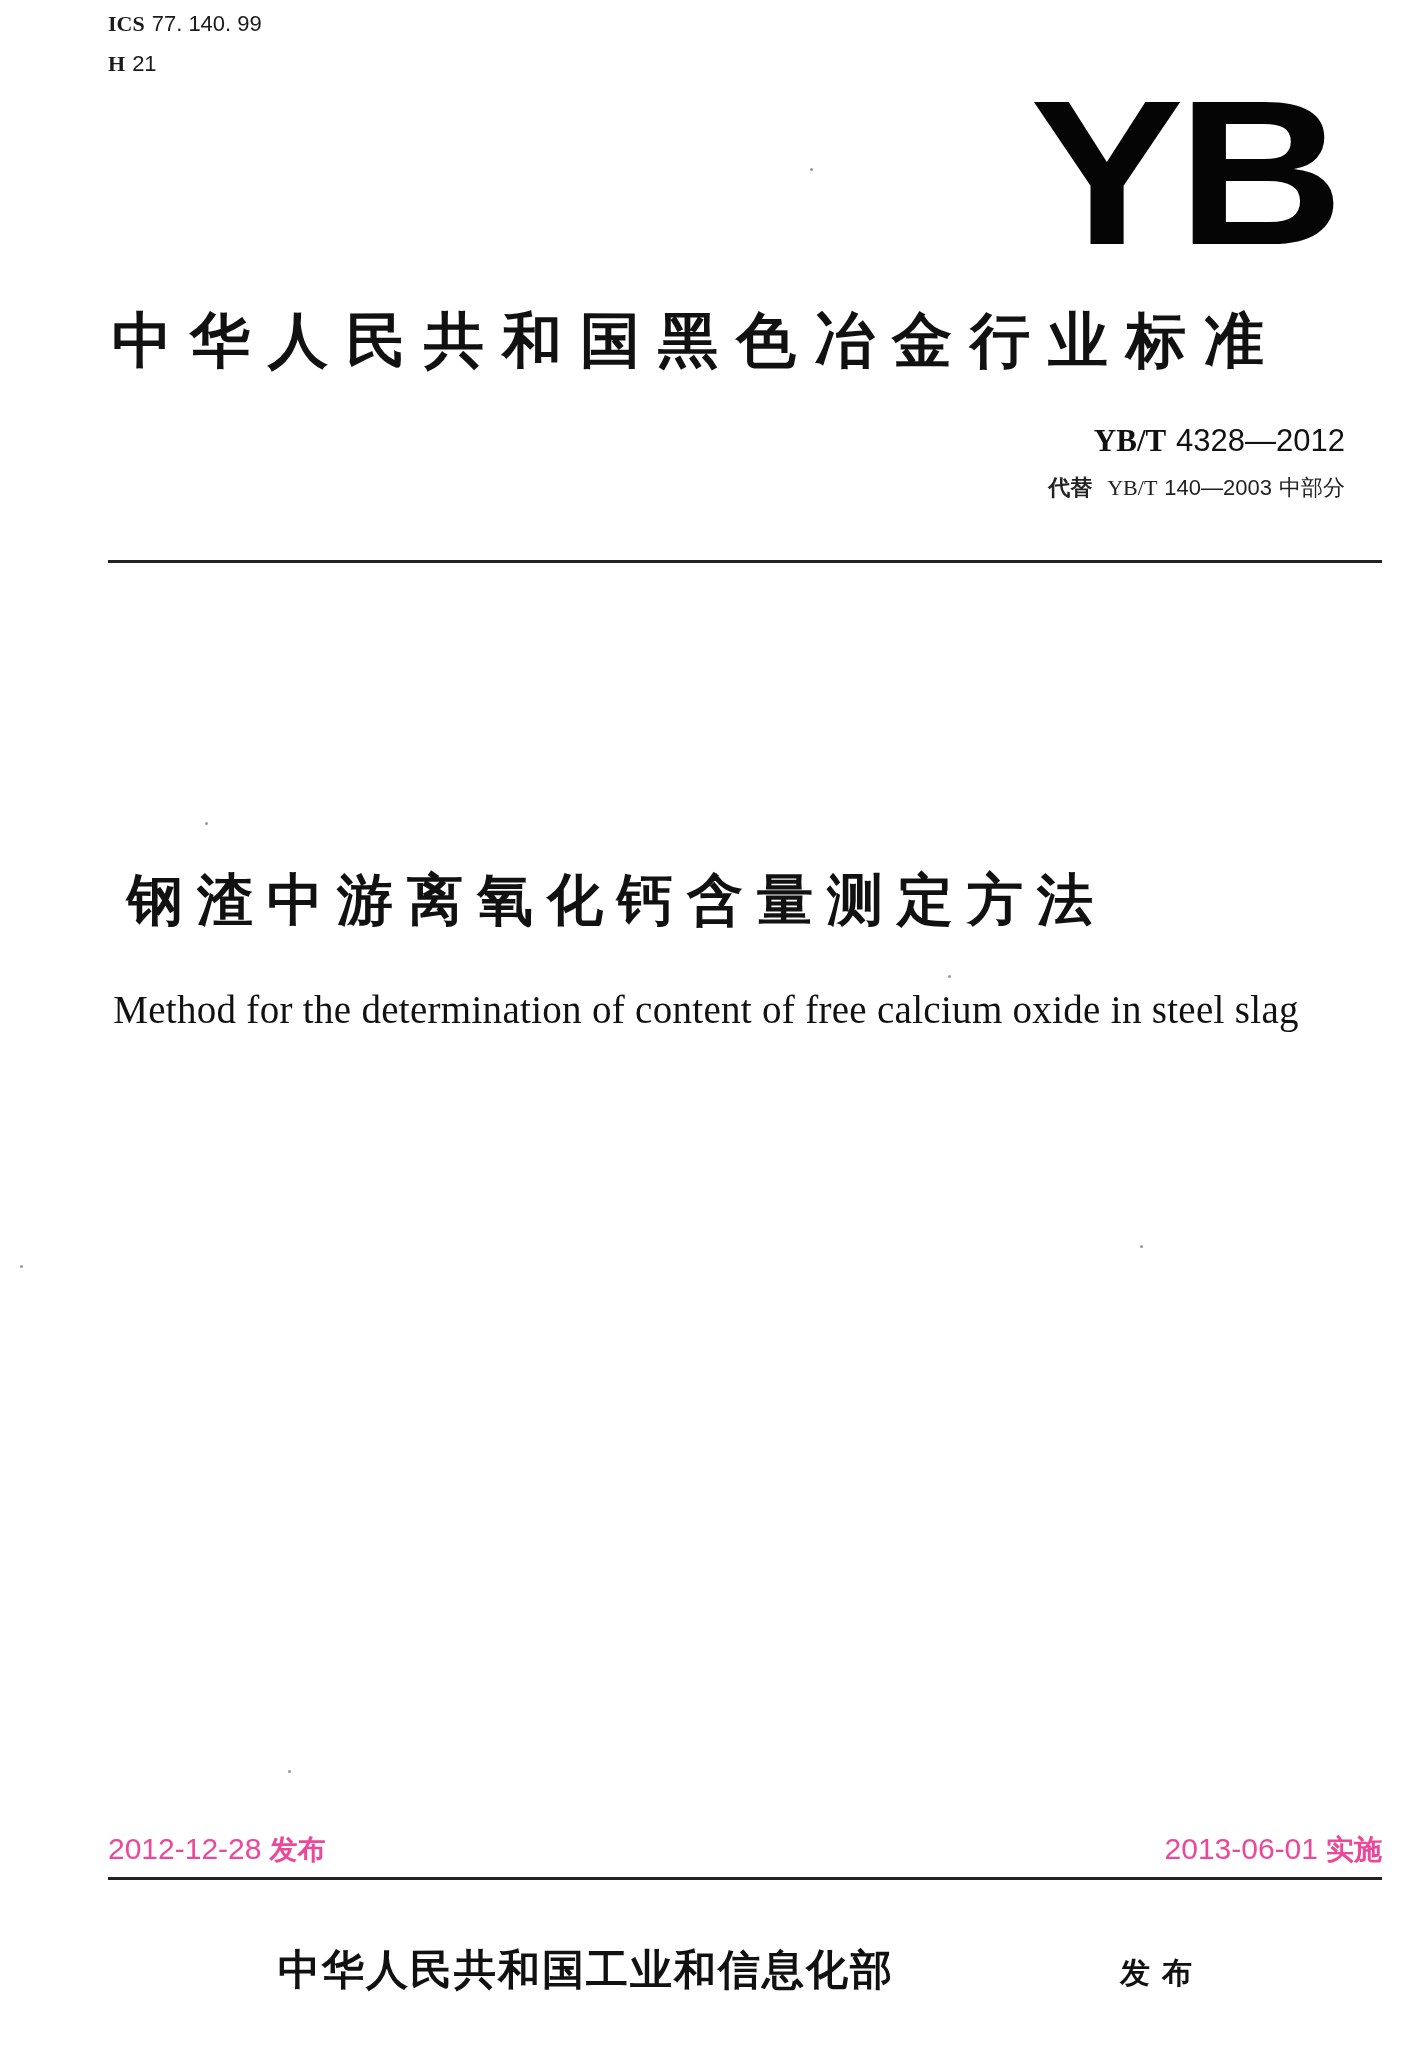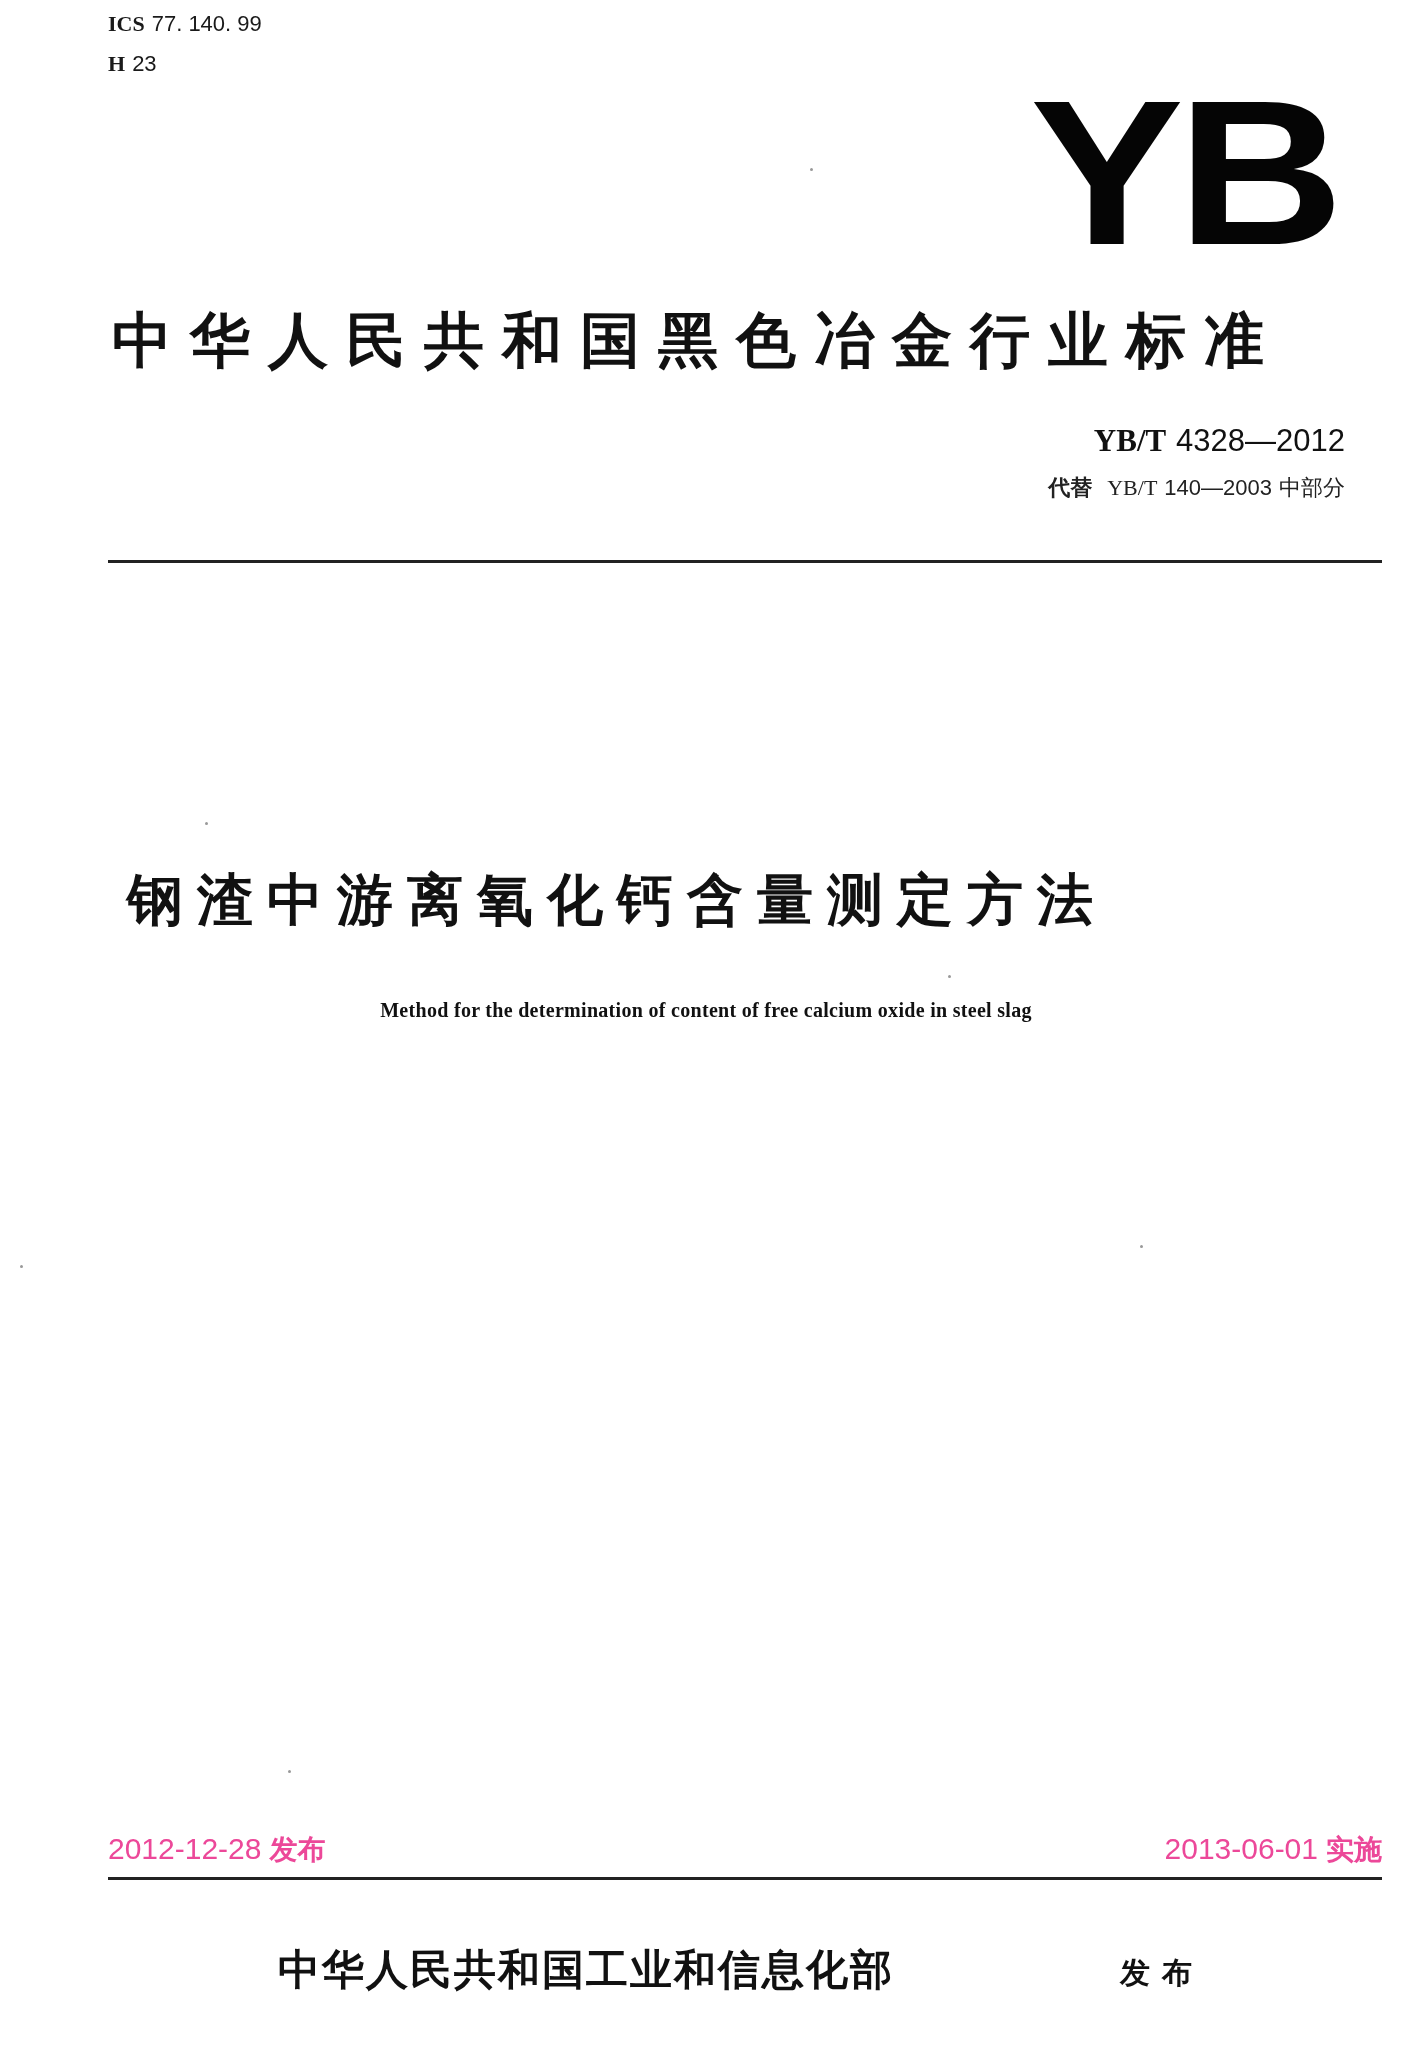--- a/index.html
+++ b/index.html
@@ -34,21 +34,21 @@
   #replace .ref { font-family: "Liberation Serif", serif; }
   #replace .ref2 { font-family: "Liberation Sans", sans-serif; }
   .rule { height: 3px; background: #222; }
   #rule-top { left: 108px; top: 560px; width: 1274px; }
   #doc-title-cn {
     left: 0; width: 1234px; top: 860px; text-align: center; font-size: 56px; line-height: 80px;
     font-weight: bold; letter-spacing: 14px; color: #111; white-space: nowrap;
   }
   #doc-title-en {
     left: 0; width: 1412px; top: 990px; text-align: center;
-    font-family: "Liberation Serif", serif; font-weight: bold; font-size: 20px; line-height: 40px;
+    font-family: "Liberation Serif", serif; font-weight: normal; font-size: 39px; line-height: 40px;
     color: #111; white-space: nowrap; letter-spacing: 0.3px;
   }
   .date { top: 1833px; font-family: "Liberation Sans", sans-serif; font-size: 30px; line-height: 32px; color: #ec4899; white-space: nowrap; }
   .date .cn { font-family: "DejaVu Sans", sans-serif; font-weight: bold; font-size: 28px; margin-left: 8px; }
   #issue-date { left: 108px; }
   #impl-date { right: 30px; }
   #rule-bottom { left: 108px; top: 1877px; width: 1274px; }
   #publisher {
     left: 278px; top: 1942px; font-size: 42px; line-height: 56px; font-weight: bold; color: #111; white-space: nowrap;
     font-family: "DejaVu Serif", serif; letter-spacing: 2px;
@@ -61,21 +61,21 @@
 </style>
 </head>
 <body>
 
 <div class="abs meta" id="ics">
   <span class="b">ICS</span>
   <span class="n">77. 140. 99</span>
 </div>
 <div class="abs meta" id="clc">
   <span class="b">H</span>
-  <span class="n">23</span>
+  <span class="n">21</span>
 </div>
 
 <div class="abs" id="logo">YB</div>
 
 <div class="abs" id="industry-title">中华人民共和国黑色冶金行业标准</div>
 
 <div class="abs" id="std-no">
   <span class="pfx">YB/T</span>
   <span class="num">4328—2012</span>
 </div>

